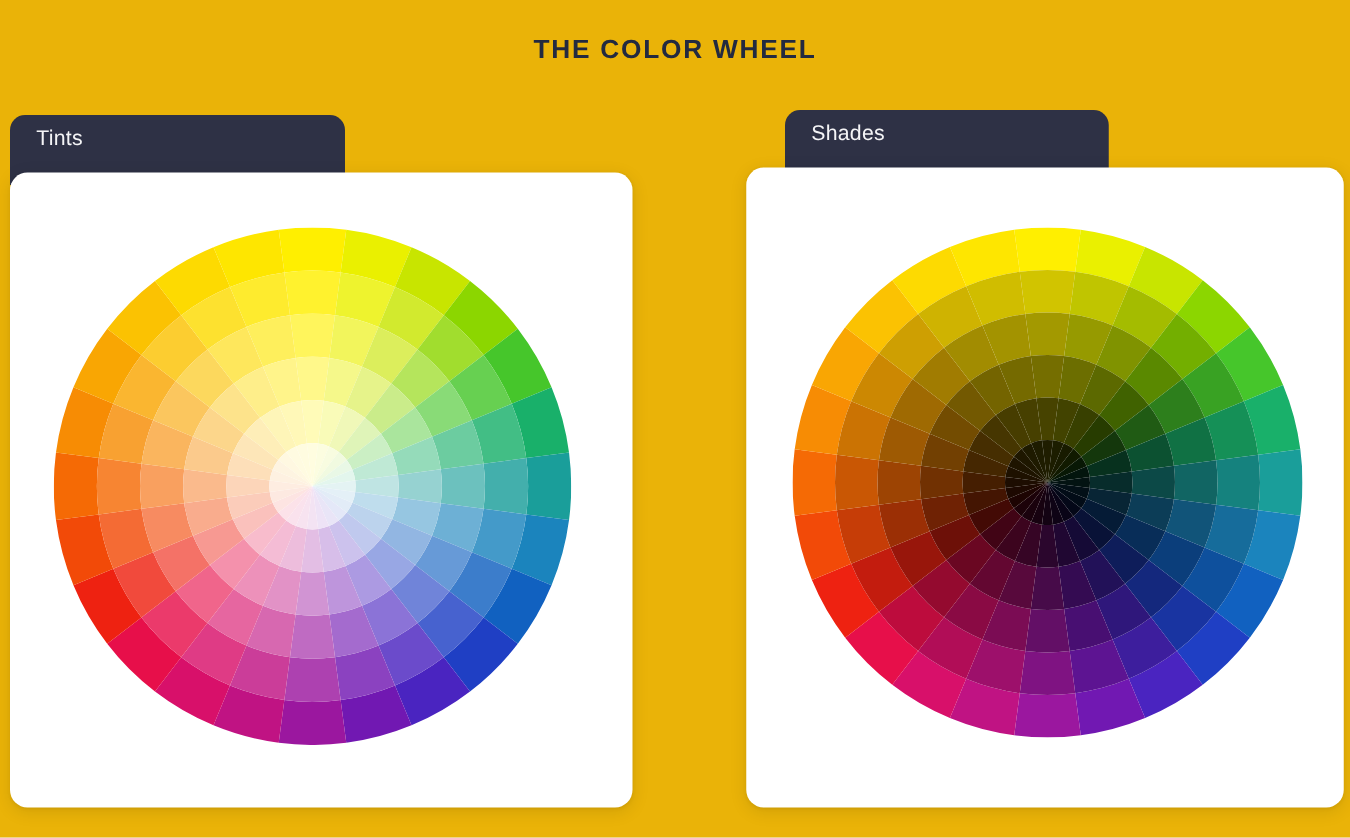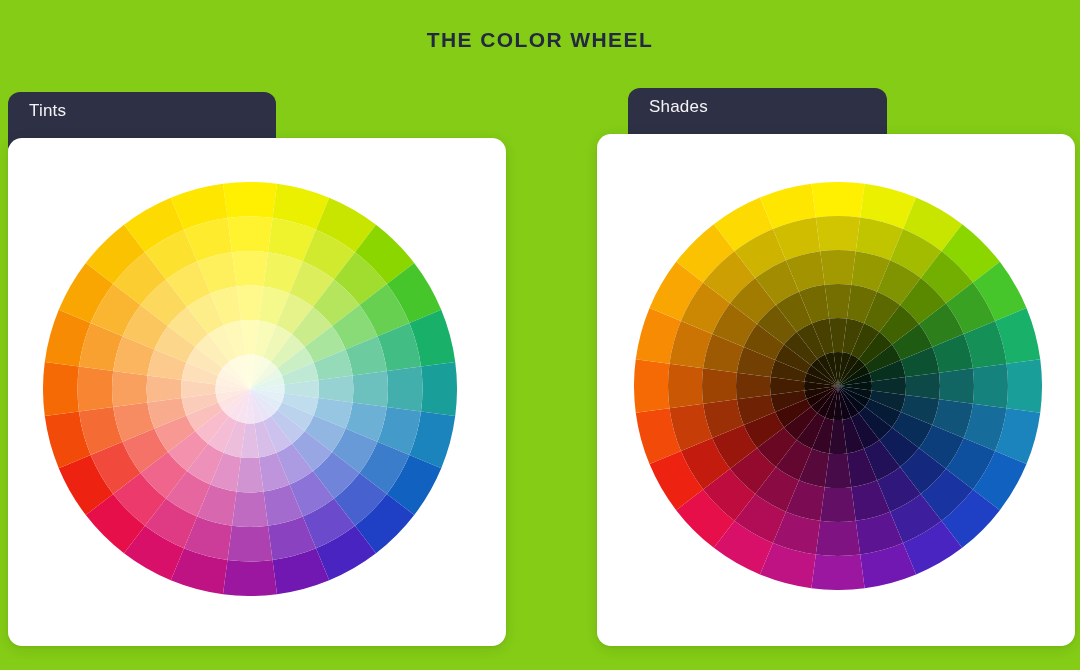--- a/index.html
+++ b/index.html
@@ -6,21 +6,21 @@
   html, body {
     margin: 0; padding: 0;
     width: 1080px; height: 670px;
     background: #f0f0f0;
     font-family: "Liberation Sans", sans-serif;
     overflow: hidden;
   }
   .page {
     position: relative;
     width: 1080px; height: 670px;
-    background: #84cc16;
+    background: #eab308;
   }
   .page-title {
     position: absolute;
     top: 28px; left: 0; width: 1080px;
     text-align: center;
     font-size: 21px;
     font-weight: bold;
     letter-spacing: 1.4px;
     color: #232a40;
     font-family: "Liberation Sans", sans-serif;

